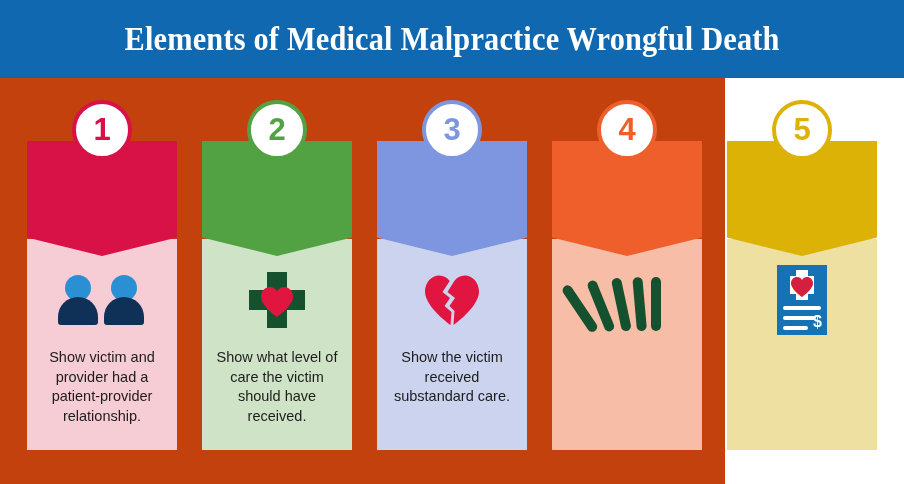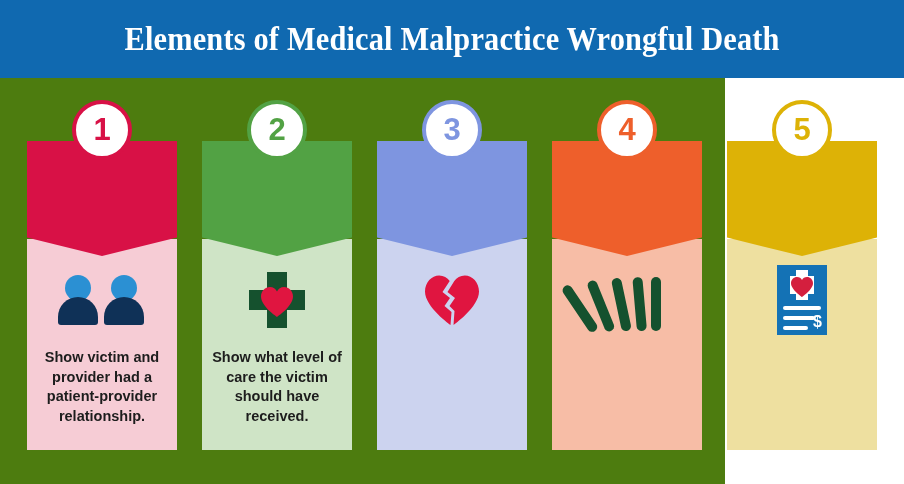--- a/index.html
+++ b/index.html
@@ -10,21 +10,21 @@
     width: 904px;
     height: 484px;
     background: #ffffff;
     font-family: "Liberation Sans", sans-serif;
     overflow: hidden;
   }
   .infographic {
     position: relative;
     width: 725px;
     height: 484px;
-    background: #4d7c0f;
+    background: #c2410c;
   }
 
   
   .title-bar {
     position: absolute;
     left: 0;
     top: 0;
     width: 904px;
     height: 78px;
     background: #1069b0;
@@ -131,21 +131,20 @@
   .desc-text {
     position: absolute;
     left: 6px;
     right: 6px;
     top: 248px;
     font-size: 14.5px;
     line-height: 1.36;
     color: #1d1d1d;
     text-align: center;
     z-index: 2;
-    font-weight: bold;
   }
 
   
   .people {
     position: relative;
     width: 88px;
     height: 50px;
   }
   .person {
     position: absolute;
@@ -320,20 +319,21 @@
       </div>
       <div class="head-panel" style="background: rgb(126, 149, 224);"></div>
       <div class="head-label">BREACH OF STANDARD OF CARE</div>
       <div class="body-panel" style="background: rgb(204, 211, 239);"></div>
       <div class="icon-area">
         <svg class="broken-heart" viewBox="0 0 56 52">
           <path d="M26.5 51 C26.5 51 1 33 1 17.5 C1 8.4 7.6 1.5 15.2 1.5 C19.6 1.5 23.3 3.7 25.7 7 L18.5 18 L26 24 L20.5 32 L27.5 38 Z" fill="#e01540"></path>
           <path d="M29.5 51 C29.5 51 55 33 55 17.5 C55 8.4 48.4 1.5 40.8 1.5 C36.4 1.5 32.7 3.7 30.3 7 L23.5 18 L31 24 L25.5 32 L30.5 37 Z" fill="#e01540"></path>
         </svg>
       </div>
+      <div class="desc-text">Show the victim received substandard care.</div>
     </div>
 
     <div class="column">
       <div class="num-circle" style="border: 4px solid rgb(238, 95, 43);">
         <span class="num-text" style="color: rgb(238, 95, 43);">4</span>
       </div>
       <div class="head-panel" style="background: rgb(238, 95, 43);"></div>
       <div class="head-label">SUBSTANDARD CARE CAUSED DEATH</div>
       <div class="body-panel" style="background: rgb(247, 189, 166);"></div>
       <div class="icon-area">

